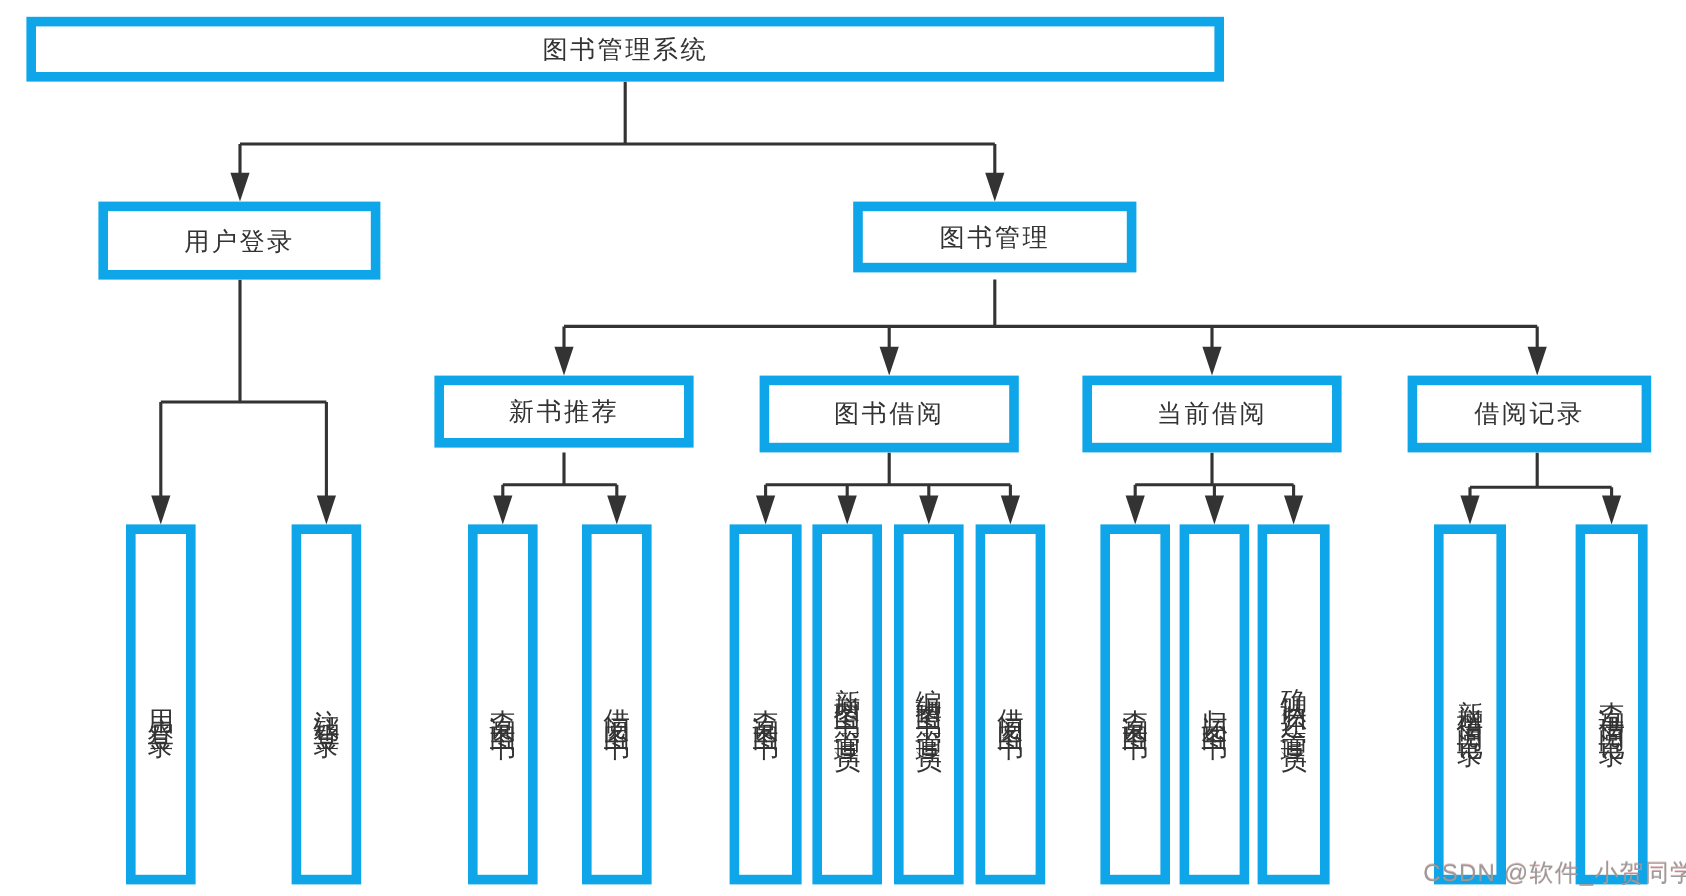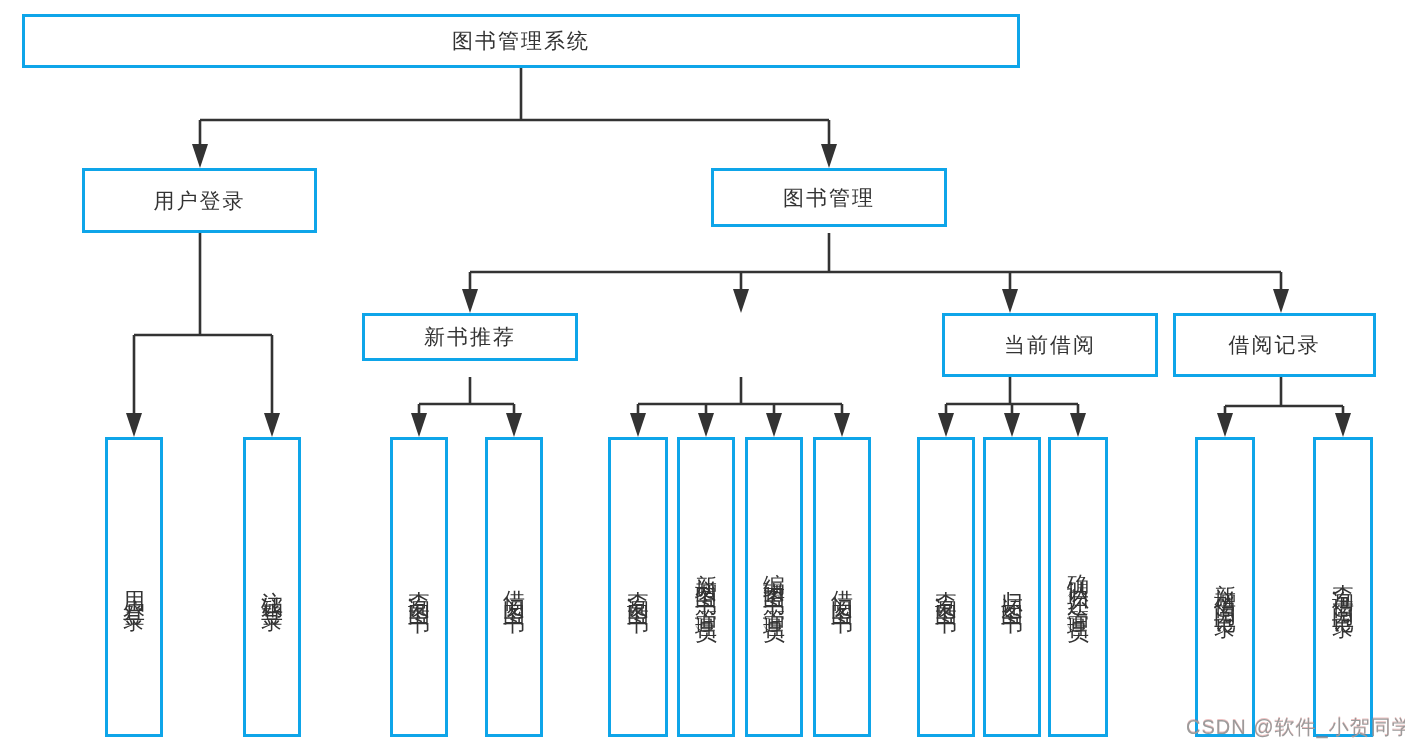--- a/index.html
+++ b/index.html
@@ -3,21 +3,21 @@
 <meta charset="utf-8">
 <style>
   html,body{margin:0;padding:0;background:#ffffff;}
   body{font-family:"Liberation Sans","DejaVu Sans",sans-serif;}
   #stage{position:relative;width:1405px;height:747px;background:#ffffff;overflow:hidden;}
   #wires{position:absolute;left:0;top:0;z-index:1;}
   .node{
     position:absolute;
     box-sizing:border-box;
     background:#ffffff;
-    border:3px solid #0ea5e9;
+    border:8px solid #0ea5e9;
     color:#333333;
     display:flex;
     align-items:center;
     justify-content:center;
     z-index:2;
     font-size:21px;
     letter-spacing:2px;
     white-space:nowrap;
   }
   .node.vert{
@@ -47,22 +47,23 @@
   <svg id="wires" width="1405" height="747">
       <path d="M521,68 V120 M200,120 H829 M200,120 V152 M829,120 V152 M200,233 V335 M134,335 H272 M134,335 V421 M272,335 V421 M829,233 V272 M470,272 H1281 M470,272 V297 M741,272 V297 M1010,272 V297 M1281,272 V297 M470,377 V404 M419,404 H514 M419,404 V421 M514,404 V421 M741,377 V404 M638,404 H842 M638,404 V421 M706,404 V421 M774,404 V421 M842,404 V421 M1010,377 V404 M946,404 H1078 M946,404 V421 M1012,404 V421 M1078,404 V421 M1281,377 V406 M1225,406 H1343 M1225,406 V421 M1343,406 V421 " fill="none" stroke="#333333" stroke-width="2.6"></path>
       <path d="M192,144 L208,144 L200,168 Z M821,144 L837,144 L829,168 Z M126,413 L142,413 L134,437 Z M264,413 L280,413 L272,437 Z M462,289 L478,289 L470,313 Z M733,289 L749,289 L741,313 Z M1002,289 L1018,289 L1010,313 Z M1273,289 L1289,289 L1281,313 Z M411,413 L427,413 L419,437 Z M506,413 L522,413 L514,437 Z M630,413 L646,413 L638,437 Z M698,413 L714,413 L706,437 Z M766,413 L782,413 L774,437 Z M834,413 L850,413 L842,437 Z M938,413 L954,413 L946,437 Z M1004,413 L1020,413 L1012,437 Z M1070,413 L1086,413 L1078,437 Z M1217,413 L1233,413 L1225,437 Z M1335,413 L1351,413 L1343,437 Z " fill="#333333" stroke="none"></path>
     </svg>
 
   <div class="node" style="left:22px;top:14px;width:998px;height:54px;">图书管理系统</div>
 
   <div class="node" style="left:82px;top:168px;width:235px;height:65px;">用户登录</div>
   <div class="node" style="left:711px;top:168px;width:236px;height:59px;">图书管理</div>
 
-  <div class="node" style="left:362px;top:313px;width:216px;height:48px;">新书推荐</div>
-  <div class="node" style="left:902px;top:313px;width:216px;height:64px;margin-left:40px;">当前借阅</div>
+  <div class="node" style="left:362px;top:313px;width:216px;height:60px;">新书推荐</div>
+  <div class="node" style="left:633px;top:313px;width:216px;height:64px;">图书借阅</div>
+  <div class="node" style="left:902px;top:313px;width:216px;height:64px;">当前借阅</div>
   <div class="node" style="left:1173px;top:313px;width:203px;height:64px;">借阅记录</div>
 
   <div class="node vert" style="left:105px;top:437px;width:58px;height:300px;">用户登录</div>
   <div class="node vert" style="left:243px;top:437px;width:58px;height:300px;">注销登录</div>
 
   <div class="node vert" style="left:390px;top:437px;width:58px;height:300px;">查询图书</div>
   <div class="node vert" style="left:485px;top:437px;width:58px;height:300px;">借阅图书</div>
 
   <div class="node vert" style="left:608px;top:437px;width:60px;height:300px;">查询图书</div>
   <div class="node vert" style="left:677px;top:437px;width:58px;height:300px;">新增图书（管理员）</div>

